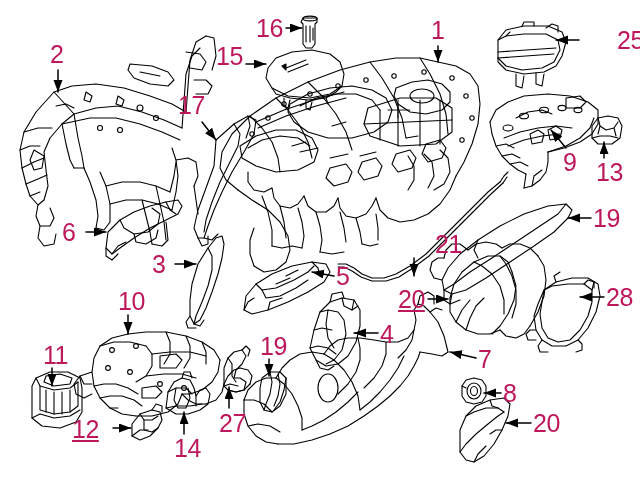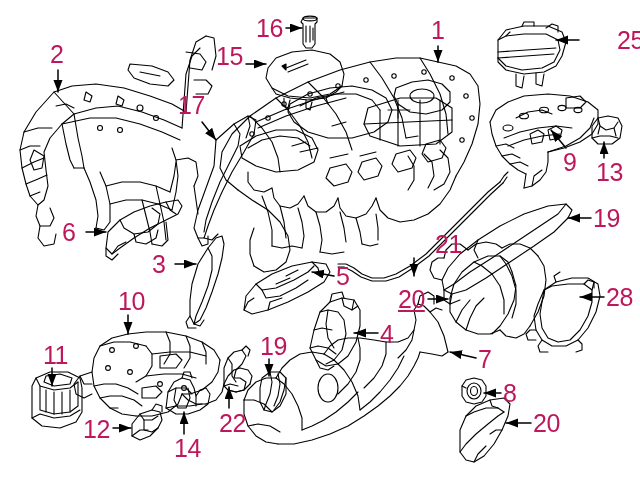--- a/index.html
+++ b/index.html
@@ -457,29 +457,29 @@
       <div class="callout" style="left: 50px; top: 42px;">2</div>
       <div class="callout" style="left: 152px; top: 252px;">3</div>
       <div class="callout" style="left: 380px; top: 322px;">4</div>
       <div class="callout" style="left: 336px; top: 264px;">5</div>
       <div class="callout" style="left: 62px; top: 220px;">6</div>
       <div class="callout" style="left: 478px; top: 347px;">7</div>
       <div class="callout" style="left: 503px; top: 381px;">8</div>
       <div class="callout" style="left: 563px; top: 150px;">9</div>
       <div class="callout" style="left: 118px; top: 289px;">10</div>
       <div class="callout" style="left: 43px; top: 343px;">11</div>
-      <div class="callout" style="left: 83px; top: 417px;">12</div>
+      <div class="callout" style="left: 72px; top: 417px; text-decoration: underline;">12</div>
       <div class="callout" style="left: 596px; top: 160px;">13</div>
       <div class="callout" style="left: 174px; top: 436px;">14</div>
       <div class="callout" style="left: 216px; top: 44px;">15</div>
       <div class="callout" style="left: 256px; top: 16px;">16</div>
       <div class="callout" style="left: 178px; top: 93px;">17</div>
       <div class="callout" style="left: 593px; top: 206px;">19</div>
       <div class="callout" style="left: 260px; top: 334px;">19</div>
       <div class="callout" style="left: 398px; top: 287px; text-decoration: underline;">20</div>
       <div class="callout" style="left: 406px; top: 232px; margin-left: 29px;">21</div>
-      <div class="callout" style="left: 219px; top: 411px;">22</div>
+      <div class="callout" style="left: 219px; top: 411px;">27</div>
       <div class="callout" style="left: 606px; top: 285px;">28</div>
       <div class="callout" style="left: 533px; top: 411px;">20</div>
       <div class="callout" style="left: 581px; top: 28px; margin-left: 36px;">25</div>
     </div>
 
 </div>
 
 </body></html>

